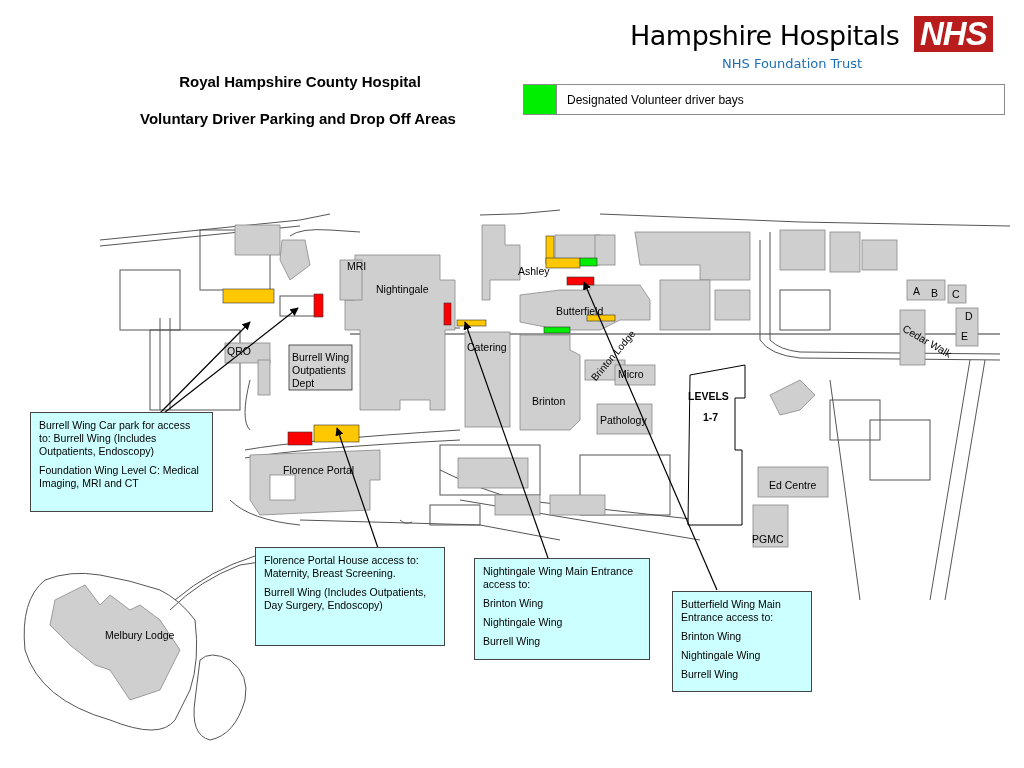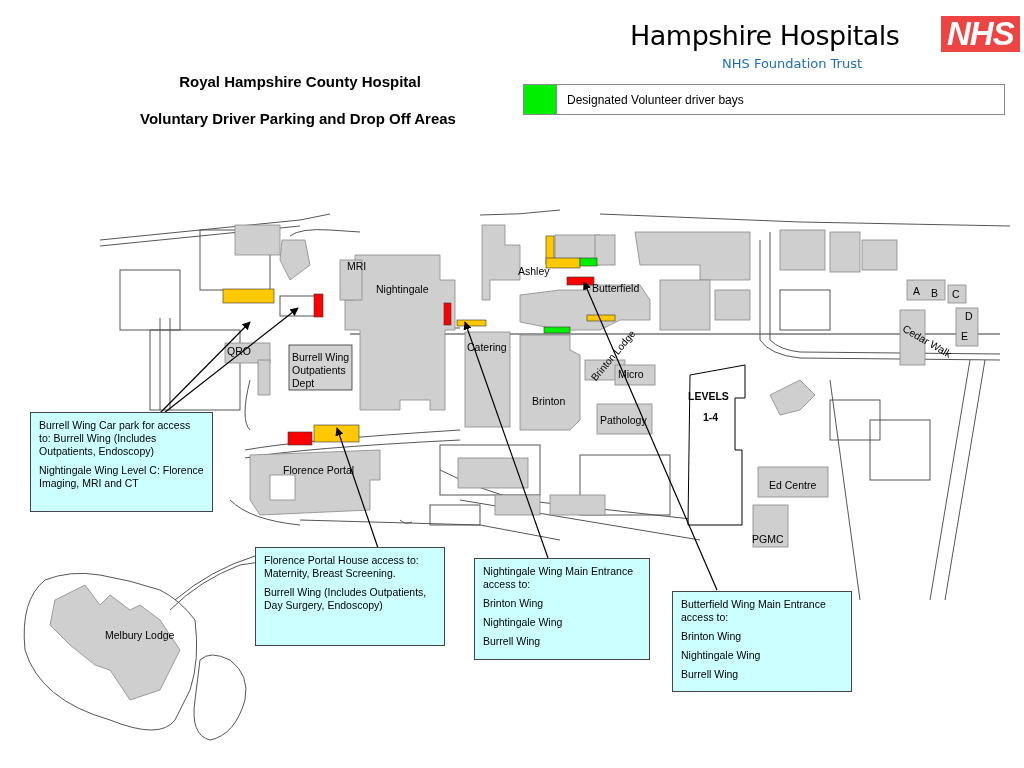--- a/index.html
+++ b/index.html
@@ -1,21 +1,21 @@
 <!DOCTYPE html>
 <html><head>
 <meta charset="utf-8">
 <style>
   html, body { margin:0; padding:0; background:#ffffff; }
   body { width:1024px; height:768px; position:relative; overflow:hidden; font-family:"Liberation Sans", sans-serif; color:#000; }
   .abs { position:absolute; }
   .title { font-family:"Liberation Sans", sans-serif; font-weight:bold; font-size:15px; text-align:center; width:420px; }
   .logo-text { font-family:"DejaVu Sans", sans-serif; color:#000000; font-size:27px; letter-spacing:-0.5px; }
   .logo-sub { font-family:"DejaVu Sans", sans-serif; color:#1c6fb7; font-size:13px; }
-  .nhs-box { background:#ef4444; color:#fff; font-weight:bold; font-style:italic; font-size:33px; line-height:36px; padding:0 6px; font-family:"Liberation Sans", sans-serif; letter-spacing:-1px;margin-left:27px; }
+  .nhs-box { background:#b91c1c; color:#fff; font-weight:bold; font-style:italic; font-size:33px; line-height:36px; padding:0 6px; font-family:"Liberation Sans", sans-serif; letter-spacing:-1px; }
   table.legend { border-collapse:collapse; position:absolute; left:523px; top:84px; width:482px; }
   table.legend td { border:1px solid #8a8a8a; height:29px; font-size:12px; padding:0 10px; font-family:"Liberation Sans", sans-serif; }
   table.legend td.sw { width:32px; padding:0; }
   .callout { position:absolute; background:#ccffff; border:1px solid #444; font-size:10.5px; line-height:13px; padding:6px 8px; box-sizing:border-box; }
   .callout p { margin:0 0 6px 0; }
   .lbl { position:absolute; font-size:10.5px; white-space:nowrap; }
 </style>
 </head>
 <body>
 
@@ -163,56 +163,56 @@
     <line x1="164" y1="413" x2="298" y2="308" marker-end="url(#ah)"></line>
     <line x1="378" y1="548" x2="337" y2="428" marker-end="url(#ah)"></line>
     <line x1="548" y1="558" x2="465" y2="322" marker-end="url(#ah)"></line>
     <line x1="717" y1="590" x2="584" y2="282" marker-end="url(#ah)"></line>
   </g>
 </svg>
 
 <span class="lbl" style="left:347px;top:260px;">MRI</span>
 <span class="lbl" style="left:376px;top:283px;">Nightingale</span>
 <span class="lbl" style="left:518px;top:265px;">Ashley</span>
-<span class="lbl" style="left:556px;top:282px;margin-left:36px;">Butterfield</span>
+<span class="lbl" style="left:556px;top:305px;">Butterfield</span>
 <span class="lbl" style="left:467px;top:341px;">Catering</span>
 <span class="lbl" style="left:582px;top:350px;transform:rotate(-50deg);font-size:10px;">Brinton Lodge</span>
 <span class="lbl" style="left:618px;top:368px;">Micro</span>
 <span class="lbl" style="left:532px;top:395px;">Brinton</span>
 <span class="lbl" style="left:600px;top:414px;">Pathology</span>
 <span class="lbl" style="left:227px;top:345px;">QRO</span>
 <span class="lbl" style="left:292px;top:351px;white-space:normal;width:62px;line-height:13px;">Burrell Wing Outpatients Dept</span>
 <span class="lbl" style="left:283px;top:464px;">Florence Portal</span>
 <span class="lbl" style="left:688px;top:390px;font-weight:bold;">LEVELS</span>
-<span class="lbl" style="left:703px;top:411px;font-weight:bold;">1-4</span>
+<span class="lbl" style="left:703px;top:411px;font-weight:bold;">1-7</span>
 <span class="lbl" style="left:769px;top:479px;">Ed Centre</span>
 <span class="lbl" style="left:752px;top:533px;">PGMC</span>
 <span class="lbl" style="left:900px;top:335px;transform:rotate(30deg);">Cedar Walk</span>
 <span class="lbl" style="left:75px;top:629px;margin-left:30px;">Melbury Lodge</span>
 <span class="lbl" style="left:913px;top:285px;">A</span>
 <span class="lbl" style="left:931px;top:287px;">B</span>
 <span class="lbl" style="left:952px;top:288px;">C</span>
 <span class="lbl" style="left:965px;top:310px;">D</span>
 <span class="lbl" style="left:961px;top:330px;">E</span>
 
 <div class="callout" style="left:30px;top:412px;width:183px;height:100px;">
   <p>Burrell Wing Car park for access to: Burrell Wing (Includes Outpatients, Endoscopy)</p>
-  <p>Nightingale Wing Level C: Florence Imaging, MRI and CT</p>
+  <p>Foundation Wing Level C: Medical Imaging, MRI and CT</p>
 </div>
 
 <div class="callout" style="left:255px;top:547px;width:190px;height:99px;">
   <p>Florence Portal House access to: Maternity, Breast Screening.</p>
   <p>Burrell Wing (Includes Outpatients, Day Surgery, Endoscopy)</p>
 </div>
 
 <div class="callout" style="left:474px;top:558px;width:176px;height:102px;">
   <p>Nightingale Wing Main Entrance access to:</p>
   <p>Brinton Wing</p>
   <p>Nightingale Wing</p>
   <p>Burrell Wing</p>
 </div>
 
-<div class="callout" style="left:672px;top:591px;width:180px;height:101px;">
+<div class="callout" style="left:672px;top:591px;width:140px;height:101px;">
   <p>Butterfield Wing Main Entrance access to:</p>
   <p>Brinton Wing</p>
   <p>Nightingale Wing</p>
   <p>Burrell Wing</p>
 </div>
 
 </body></html>

